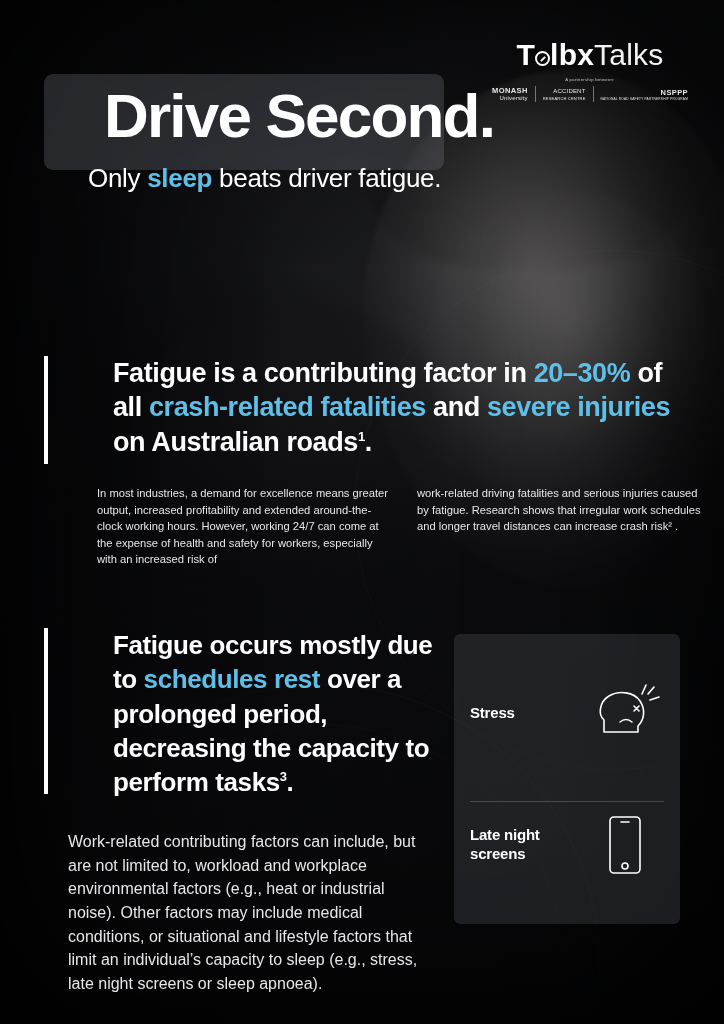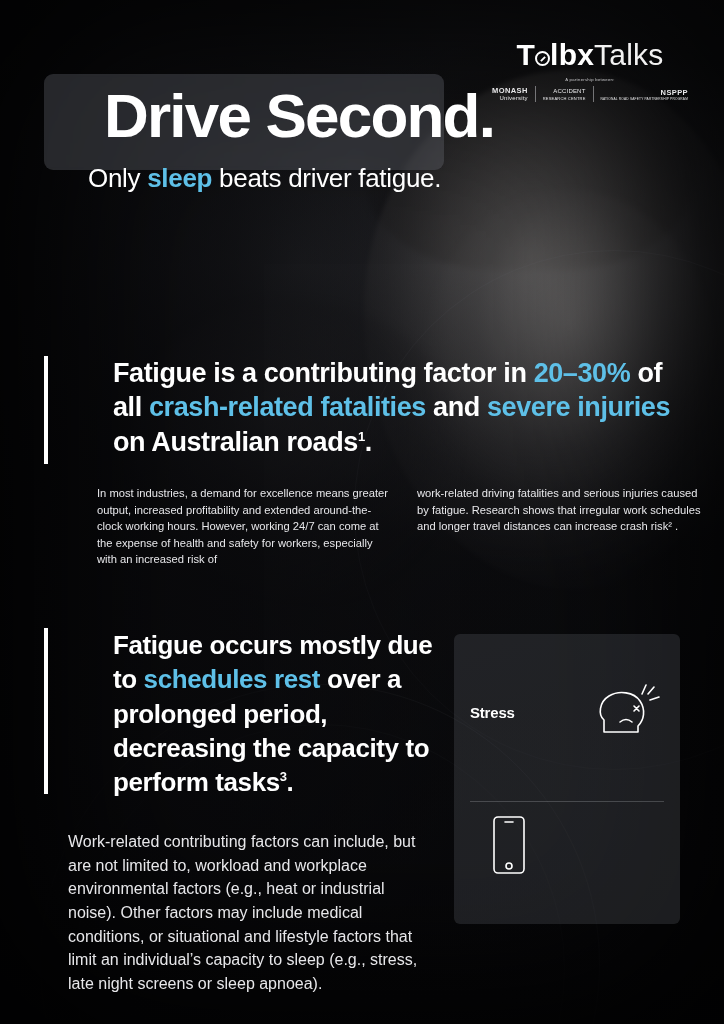--- a/index.html
+++ b/index.html
@@ -360,20 +360,21 @@
         <svg width="70" height="64" viewBox="0 0 70 64" fill="none" stroke="#ffffff" stroke-width="1.6" stroke-linecap="round" stroke-linejoin="round">
           <path d="M14 50 L14 38 C8 33 9 20 19 14 C29 8 44 10 50 19 C56 28 54 38 48 44 L48 50 Z"></path>
           <path d="M44 24 l5 5 M49 24 l-5 5"></path>
           <path d="M30 40 q6 -5 12 0"></path>
           <path d="M52 12 l4 -9 M58 12 l6 -7 M60 18 l9 -3"></path>
         </svg>
       </div>
     </div>
 
     <div class="icon-row">
+      <div class="icon-label">Late night screens</div>
       <div class="icon-art">
         <svg width="44" height="64" viewBox="0 0 44 64" fill="none" stroke="#ffffff" stroke-width="1.6" stroke-linecap="round" stroke-linejoin="round">
           <rect x="7" y="4" width="30" height="56" rx="4"></rect>
           <line x1="18" y1="9" x2="26" y2="9"></line>
           <circle cx="22" cy="53" r="3"></circle>
         </svg>
       </div>
     </div>
 
 

